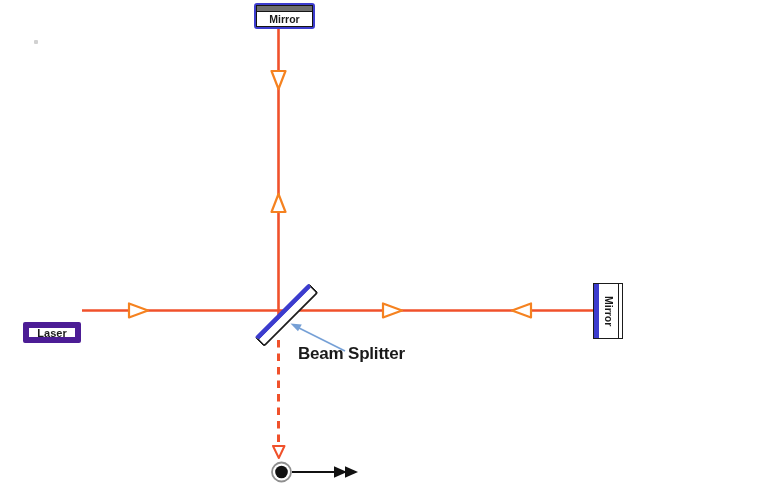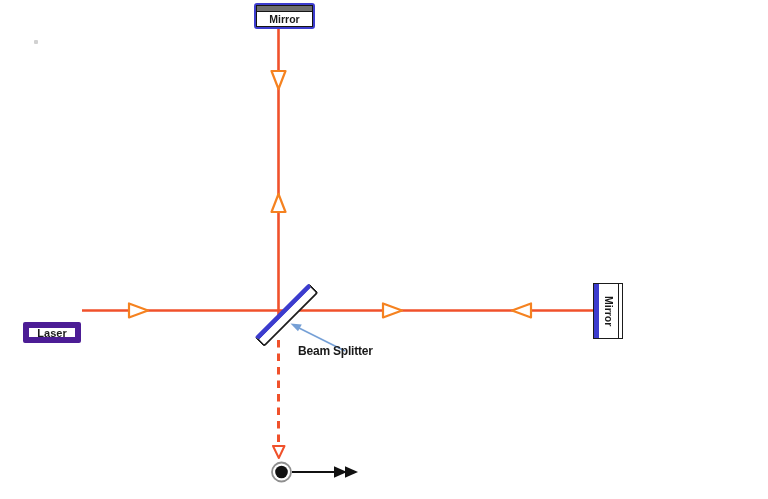--- a/index.html
+++ b/index.html
@@ -42,21 +42,21 @@
     writing-mode:vertical-rl;font-size:10.5px;font-weight:bold;color:#1a1a1a;
     border-right:1.5px solid #1b1b1b;background:#ffffff;
   }
   .mirror-right-back{width:3px;background:#ffffff;}
   .beam-splitter{
     left:248px;top:308px;width:77px;height:14px;
     background:#ffffff;border:2px solid #1f1f1f;border-top:5px solid #3c3cce;
     border-radius:3px;transform:rotate(-45deg);z-index:1;
   }
   .beam-splitter-label{
-    left:298px;top:344px;font-size:12px;font-weight:bold;color:#1a1a1a;
+    left:298px;top:344px;font-size:17px;font-weight:bold;color:#1a1a1a;
     letter-spacing:-0.2px;z-index:3;
   }
   .artifact-dot{
     left:34px;top:40px;width:4px;height:4px;background:#c9c9c9;
     border-radius:1px;opacity:.85;z-index:2;
   }
 </style>
 </head>
 <body>
 

